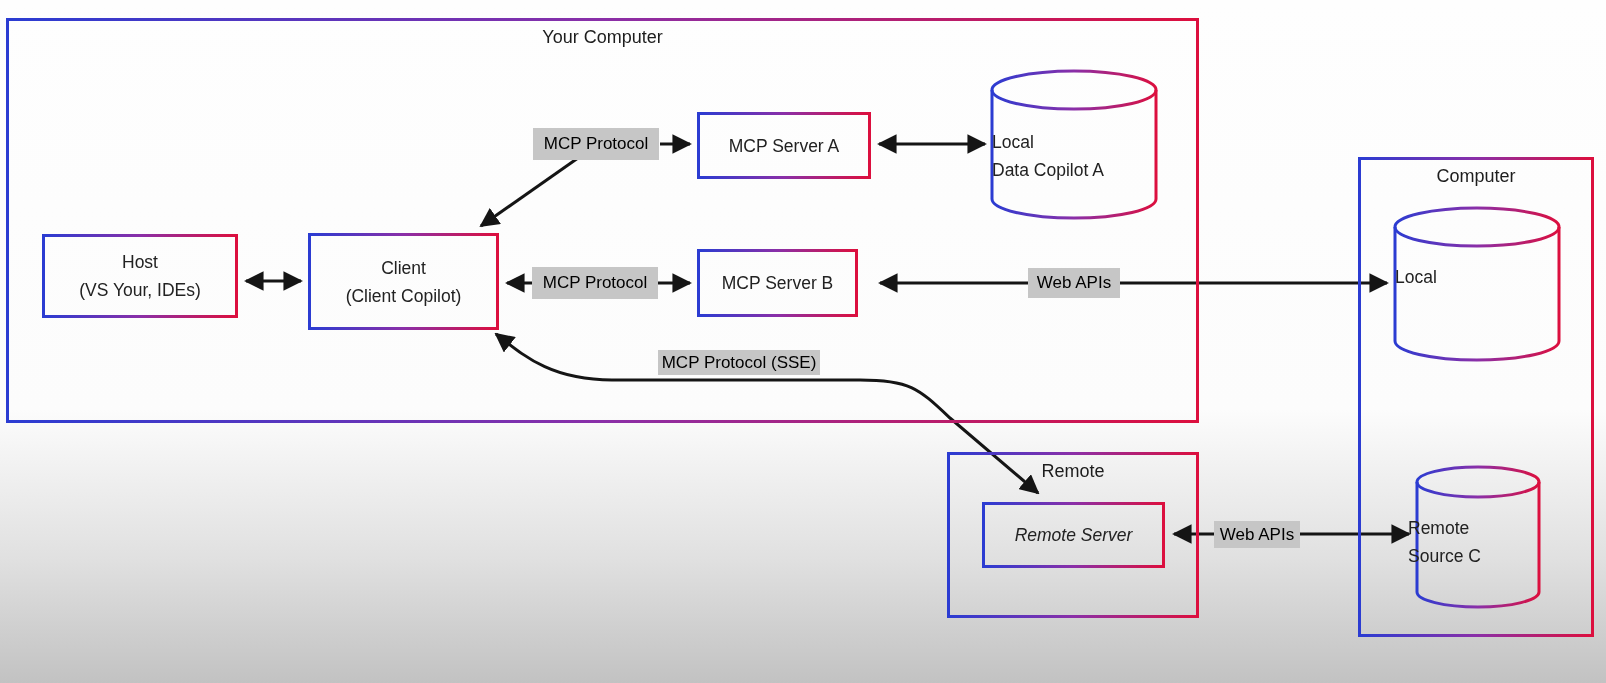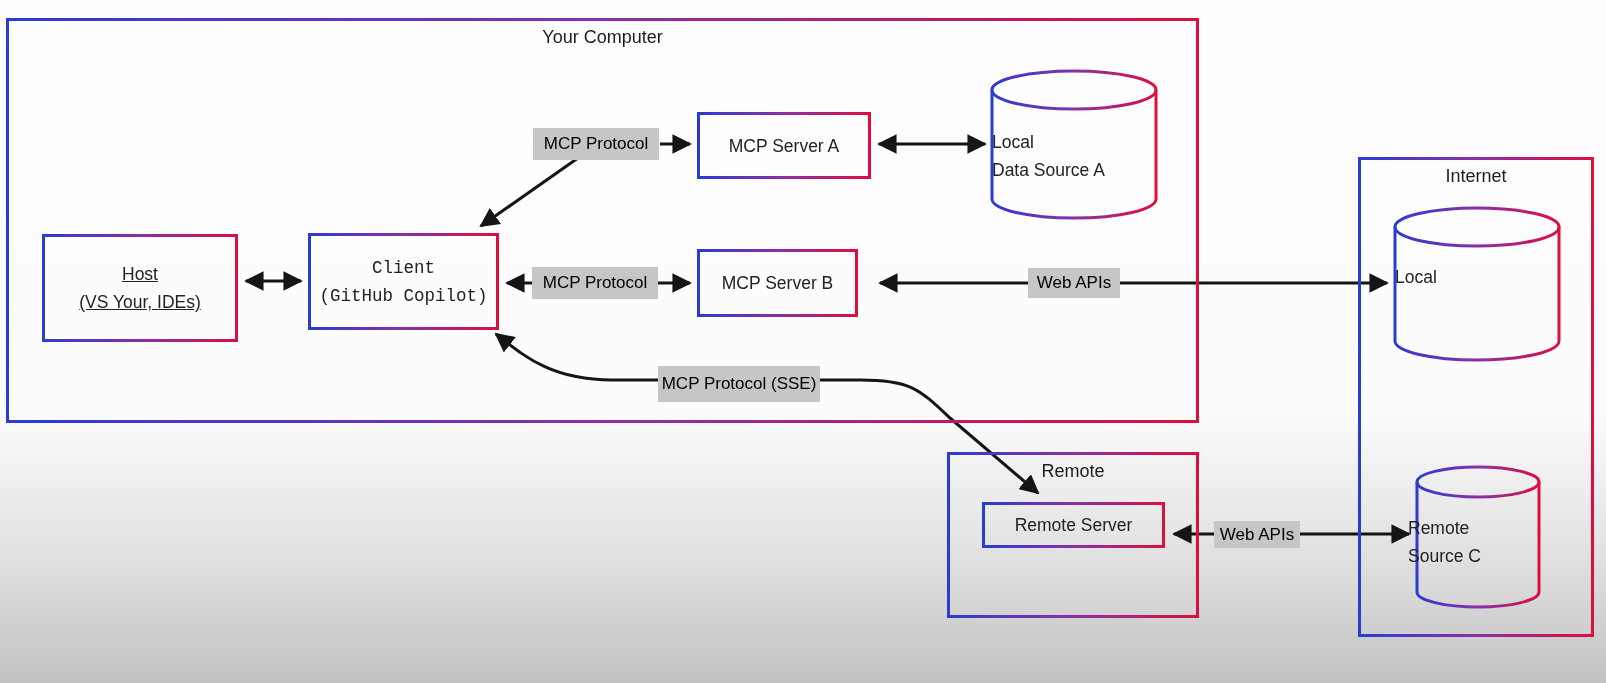--- a/index.html
+++ b/index.html
@@ -123,60 +123,60 @@
     <path class="edge" d="M 880 283 L 1387 283" marker-start="url(#ah)" marker-end="url(#ah)"></path>
     <path class="edge" d="M 496 334 C 523 355 550 380 612 380 L 860 380 C 910 380 918 388 950 418 L 1038 493" marker-start="url(#ah)" marker-end="url(#ah)"></path>
     <path class="edge" d="M 1174 534 L 1409 534" marker-start="url(#ah)" marker-end="url(#ah)"></path>
   </svg>
 
   <div class="container-box" style="left:6px; top:18px; width:1193px; height:405px;">
     <div class="container-title">Your Computer</div>
   </div>
 
   <div class="container-box" style="left:1358px; top:157px; width:236px; height:480px;">
-    <div class="container-title">Internet</div>
+    <div class="container-title">Computer</div>
   </div>
 
   <div class="container-box" style="left:947px; top:452px; width:252px; height:166px;">
     <div class="container-title">Remote</div>
   </div>
 
-  <div class="node-box" style="left:42px; top:234px; width:196px; height:108px;text-decoration:underline;">
+  <div class="node-box" style="left:42px; top:234px; width:196px; height:84px;">
     <div>Host</div>
     <div>(VS Your, IDEs)</div>
   </div>
 
-  <div class="node-box" style="left:308px; top:233px; width:191px; height:97px;font-family:Liberation Mono, monospace;">
+  <div class="node-box" style="left:308px; top:233px; width:191px; height:97px;">
     <div>Client</div>
-    <div>(GitHub Copilot)</div>
+    <div>(Client Copilot)</div>
   </div>
 
   <div class="node-box" style="left:697px; top:112px; width:174px; height:67px;text-align:center;">
     <div>MCP Server A</div>
   </div>
 
   <div class="node-box" style="left:697px; top:249px; width:161px; height:68px;">
     <div>MCP Server B</div>
   </div>
 
-  <div class="node-box" style="left:982px; top:502px; width:183px; height:46px;">
+  <div class="node-box" style="left:982px; top:502px; width:183px; height:66px;font-style:italic;">
     <div>Remote Server</div>
   </div>
 
   <div class="cyl-label" style="left:992px; top:128px; width:164px;">
     <div>Local</div>
-    <div>Data Source A</div>
+    <div>Data Copilot A</div>
   </div>
   <div class="cyl-label" style="left:1395px; top:263px; width:164px;">
     <div>Local</div>
   </div>
   <div class="cyl-label" style="left:1408px; top:514px; width:140px;">
     <div>Remote</div>
     <div>Source C</div>
   </div>
 
   <div class="edge-label" style="left:533px; top:128px; width:126px; height:32px;">MCP Protocol</div>
   <div class="edge-label" style="left:532px; top:267px; width:126px; height:32px;">MCP Protocol</div>
   <div class="edge-label" style="left:1028px; top:268px; width:92px; height:30px;">Web APIs</div>
-  <div class="edge-label" style="left:658px; top:366px; width:162px; height:36px;">MCP Protocol (SSE)</div>
+  <div class="edge-label" style="left:658px; top:350px; width:162px; height:25px;">MCP Protocol (SSE)</div>
   <div class="edge-label" style="left:1214px; top:521px; width:86px; height:27px;">Web APIs</div>
 
 </div>
 
 </body></html>

